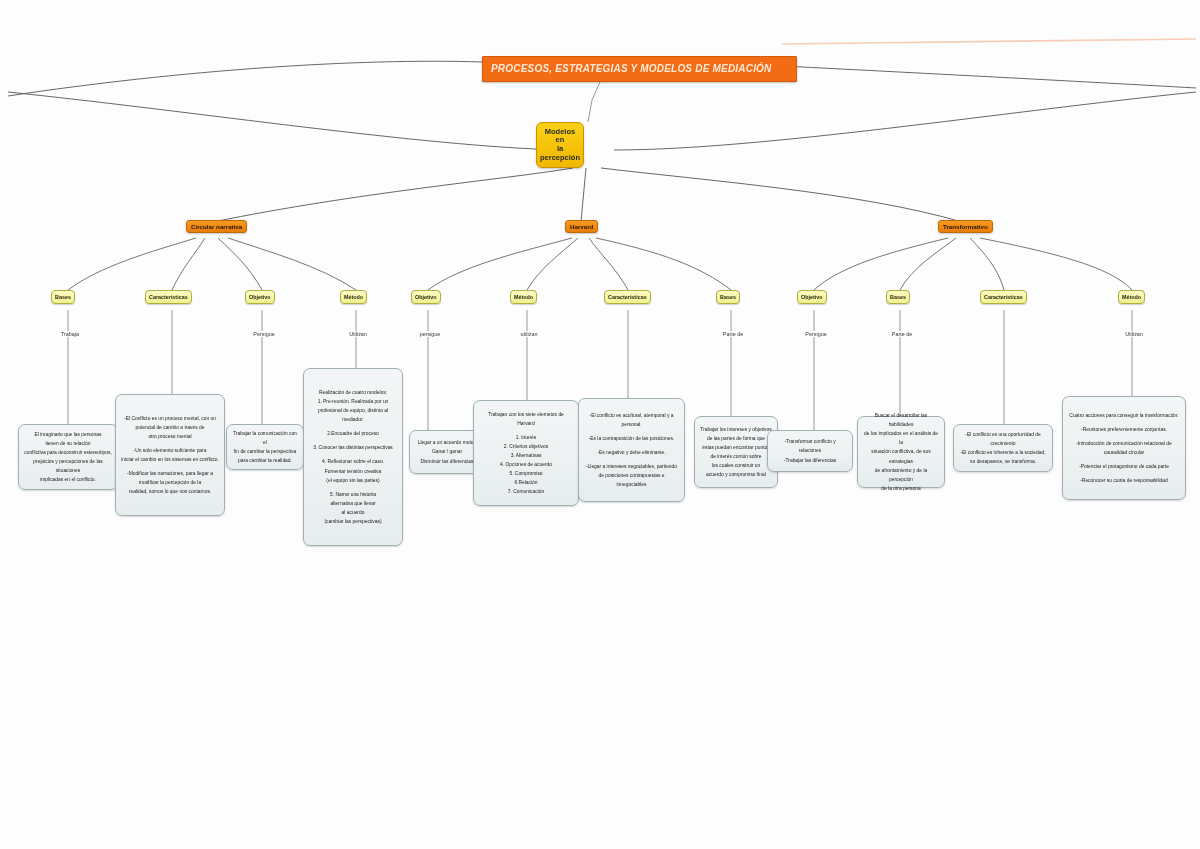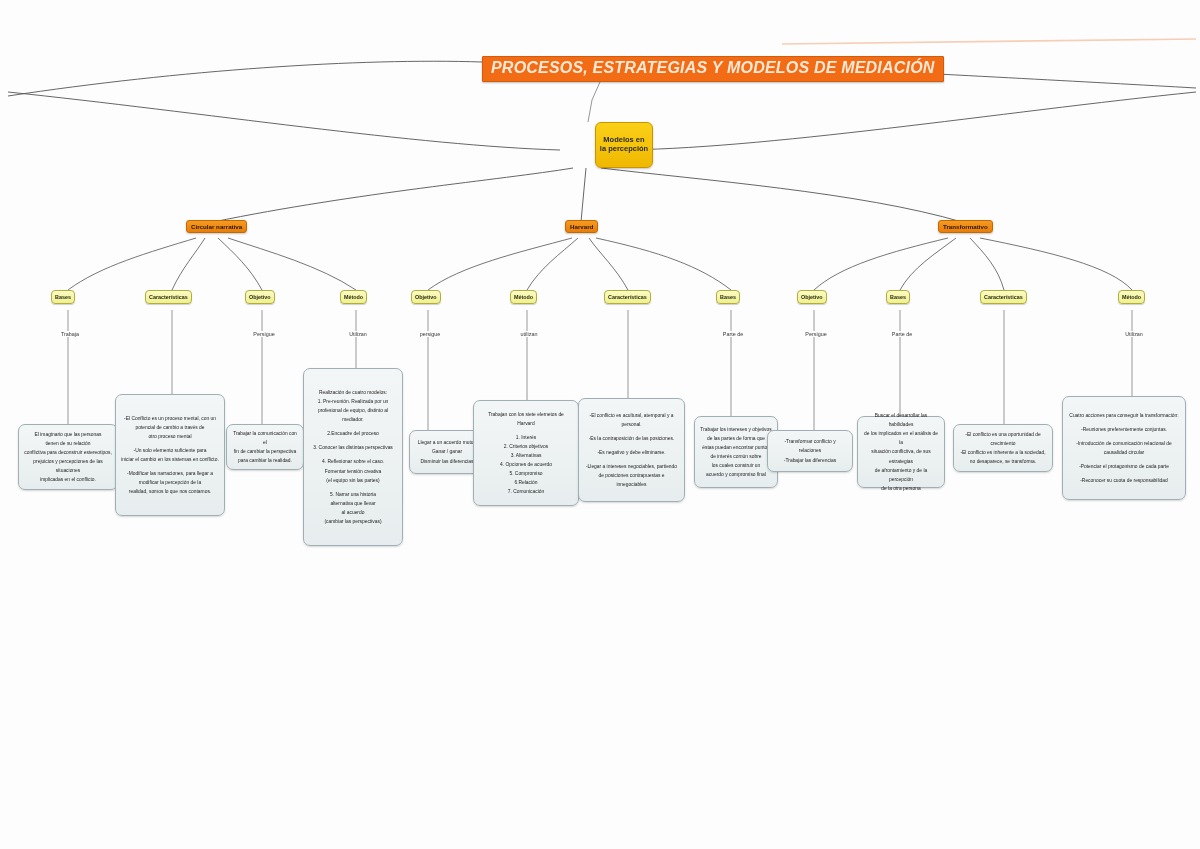--- a/index.html
+++ b/index.html
@@ -29,23 +29,23 @@
     text-align:center;
     line-height:1.15;
     z-index:5;
   }
   .title-node{
     background:#f26c16;
     border:1px solid #d45a0c;
     color:#ffe9d6;
     font-style:italic;
     font-weight:bold;
-    font-size:16px;
+    font-size:10px;
     letter-spacing:.2px;
-    padding:2px 8px 3px 8px;
+    padding:2px 24px 3px 8px;
     border-radius:1px;
     box-shadow:0 1px 2px rgba(0,0,0,.25);
     white-space:nowrap;
   }
   .root-node{
     background:#f5c20a;
     background:linear-gradient(180deg,#fad016 0%,#f0b800 100%);
     border:1px solid #c99400;
     border-radius:6px;
     color:#2b2b2b;
@@ -158,21 +158,21 @@
 
       <path d="M814,310 L814,430" stroke="#8d8d8d"></path>
       <path d="M900,310 L900,416" stroke="#8d8d8d"></path>
       <path d="M1004,310 L1004,424" stroke="#8d8d8d"></path>
       <path d="M1132,310 L1132,396" stroke="#8d8d8d"></path>
     </g>
   </svg>
 
   <div class="node title-node" style="left:482px;top:56px;height:26px;">PROCESOS, ESTRATEGIAS Y MODELOS DE MEDIACIÓN</div>
 
-  <div class="node root-node" style="left:595px;top:122px;width:58px;height:46px;">
+  <div class="node root-node" style="left:536px;top:122px;width:48px;height:46px;">
     <span>Modelos en</span>
     <span>la percepción</span>
   </div>
 
   <div class="node model-node" style="left:186px;top:220px;height:13px;">Circular narrativa</div>
   <div class="node model-node" style="left:565px;top:220px;height:13px;">Harvard</div>
   <div class="node model-node" style="left:938px;top:220px;height:13px;">Transformativo</div>
 
   <div class="node attr-node" style="left:51px;top:290px;height:14px;">Bases</div>
   <div class="node attr-node" style="left:145px;top:290px;height:14px;">Características</div>

